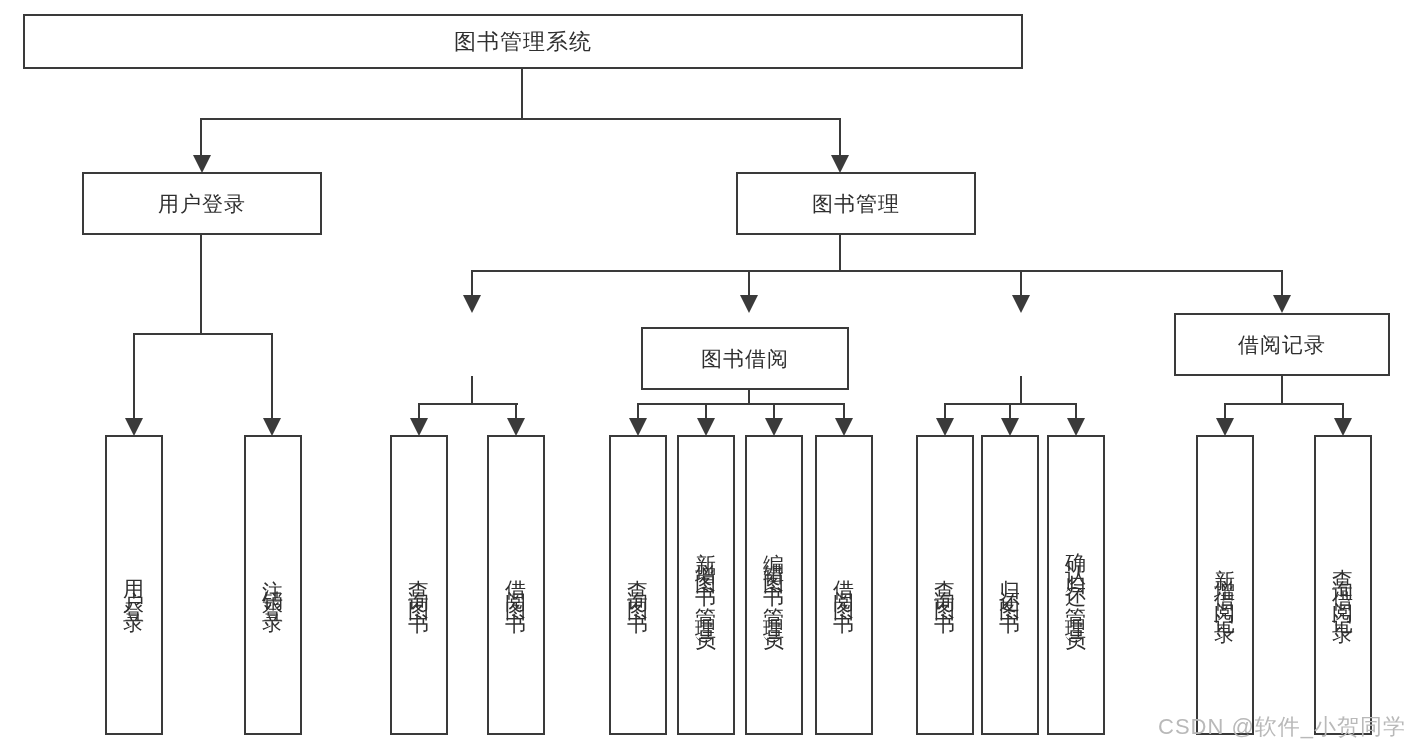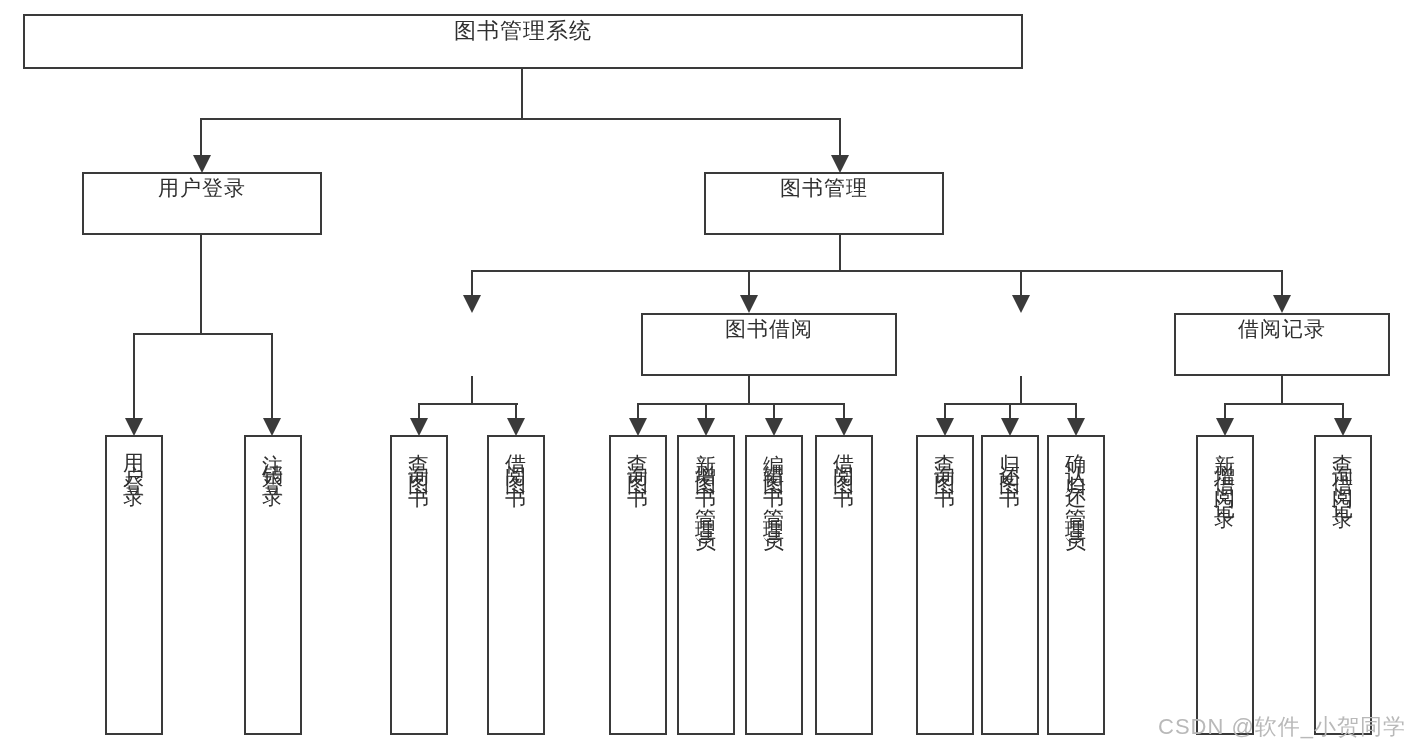--- a/index.html
+++ b/index.html
@@ -11,20 +11,21 @@
     font-family: "Liberation Sans", sans-serif;
     color: #2f2f2f;
     overflow: hidden;
   }
   .box {
     position: absolute;
     box-sizing: border-box;
     background: #ffffff;
     border: 2px solid #3a3a3a;
     display: flex;
+    align-items: center;
     justify-content: center;
     font-size: 21px;
     letter-spacing: 1px;
     color: #2f2f2f;
   }
   .root-box { font-size: 22px; }
   .leaf span {
     writing-mode: vertical-rl;
     text-orientation: mixed;
     letter-spacing: 11px;
@@ -35,23 +36,23 @@
   .arrow {
     position: absolute;
     width: 0; height: 0;
     border-left: 9px solid transparent;
     border-right: 9px solid transparent;
     border-top: 18px solid #3a3a3a;
   }
   
   .b-root { left: 23px;   top: 14px;  width: 1000px; height: 55px; }
   .b-ul   { left: 82px;   top: 172px; width: 240px;  height: 63px; }
-  .b-bm   { left: 704px;  top: 172px; width: 240px;  height: 63px; }
+  .b-bm   { left: 736px;  top: 172px; width: 240px;  height: 63px; }
   .b-nb   { left: 364px;  top: 313px; width: 216px;  height: 63px; }
-  .b-bb   { left: 641px;  top: 313px; width: 256px;  height: 63px; }
+  .b-bb   { left: 641px;  top: 327px; width: 208px;  height: 63px; }
   .b-cb   { left: 913px;  top: 313px; width: 216px;  height: 63px; }
   .b-br   { left: 1174px; top: 313px; width: 216px;  height: 63px; }
   .leaf   { top: 435px; width: 58px; height: 300px; }
   .f1  { left: 105px; }  .f2  { left: 244px; }
   .f3  { left: 390px; }  .f4  { left: 487px; }
   .f5  { left: 609px; }  .f6  { left: 677px; }
   .f7  { left: 745px; }  .f8  { left: 815px; }
   .f9  { left: 916px; }  .f10 { left: 981px; } .f11 { left: 1047px; }
   .f12 { left: 1196px; } .f13 { left: 1314px; }
   

